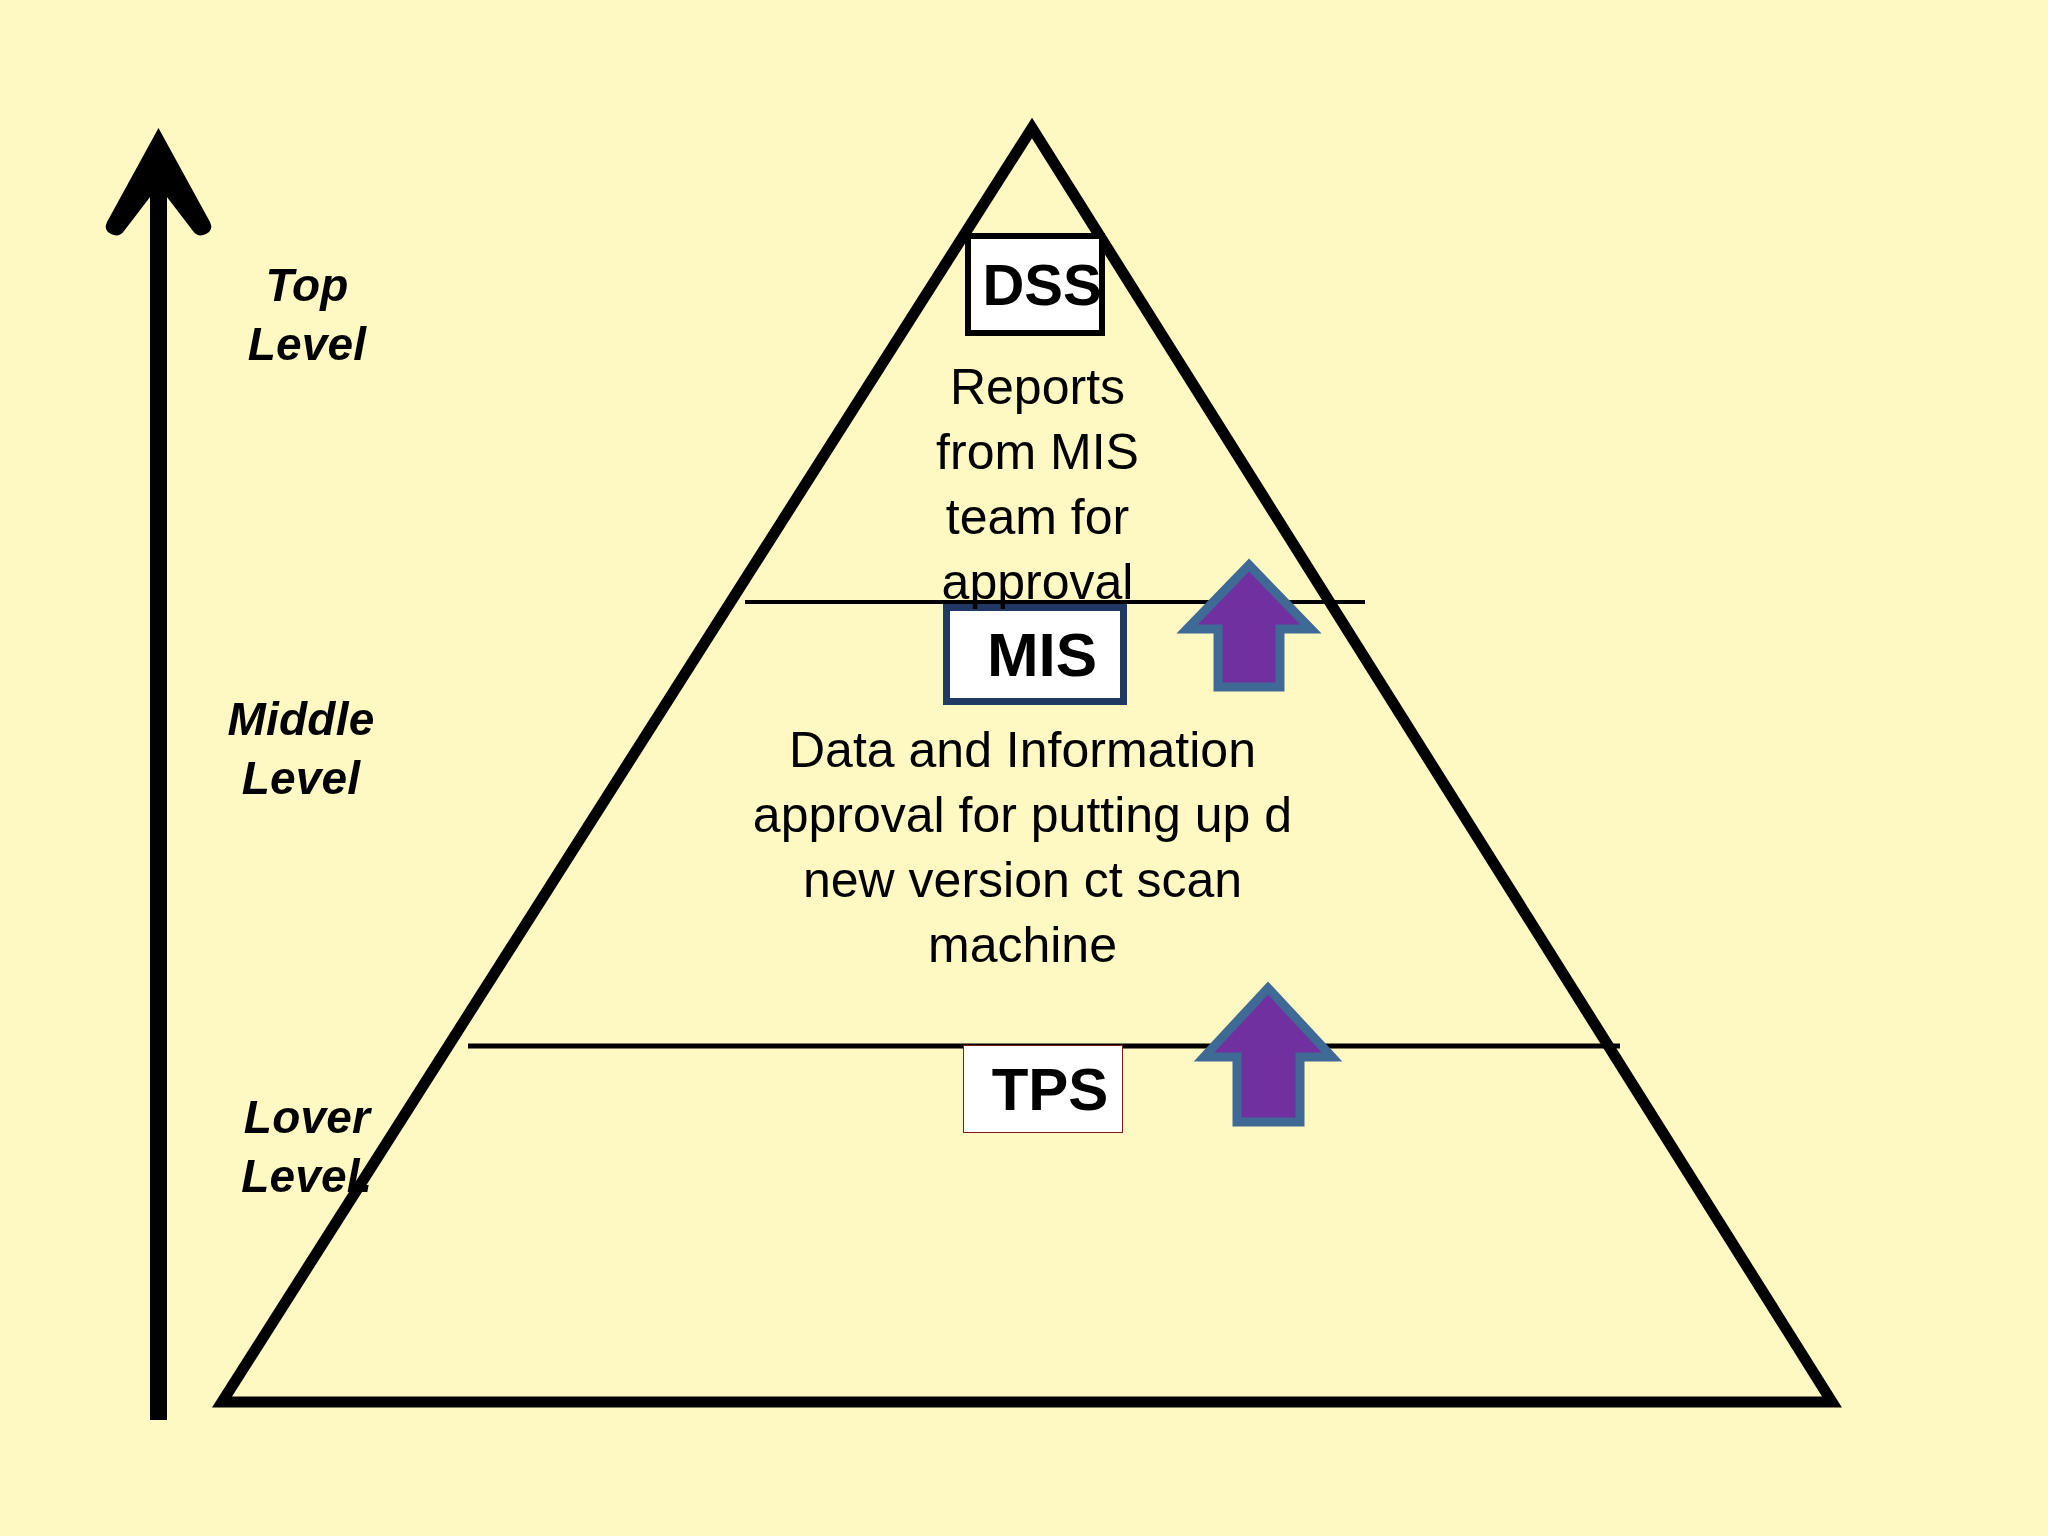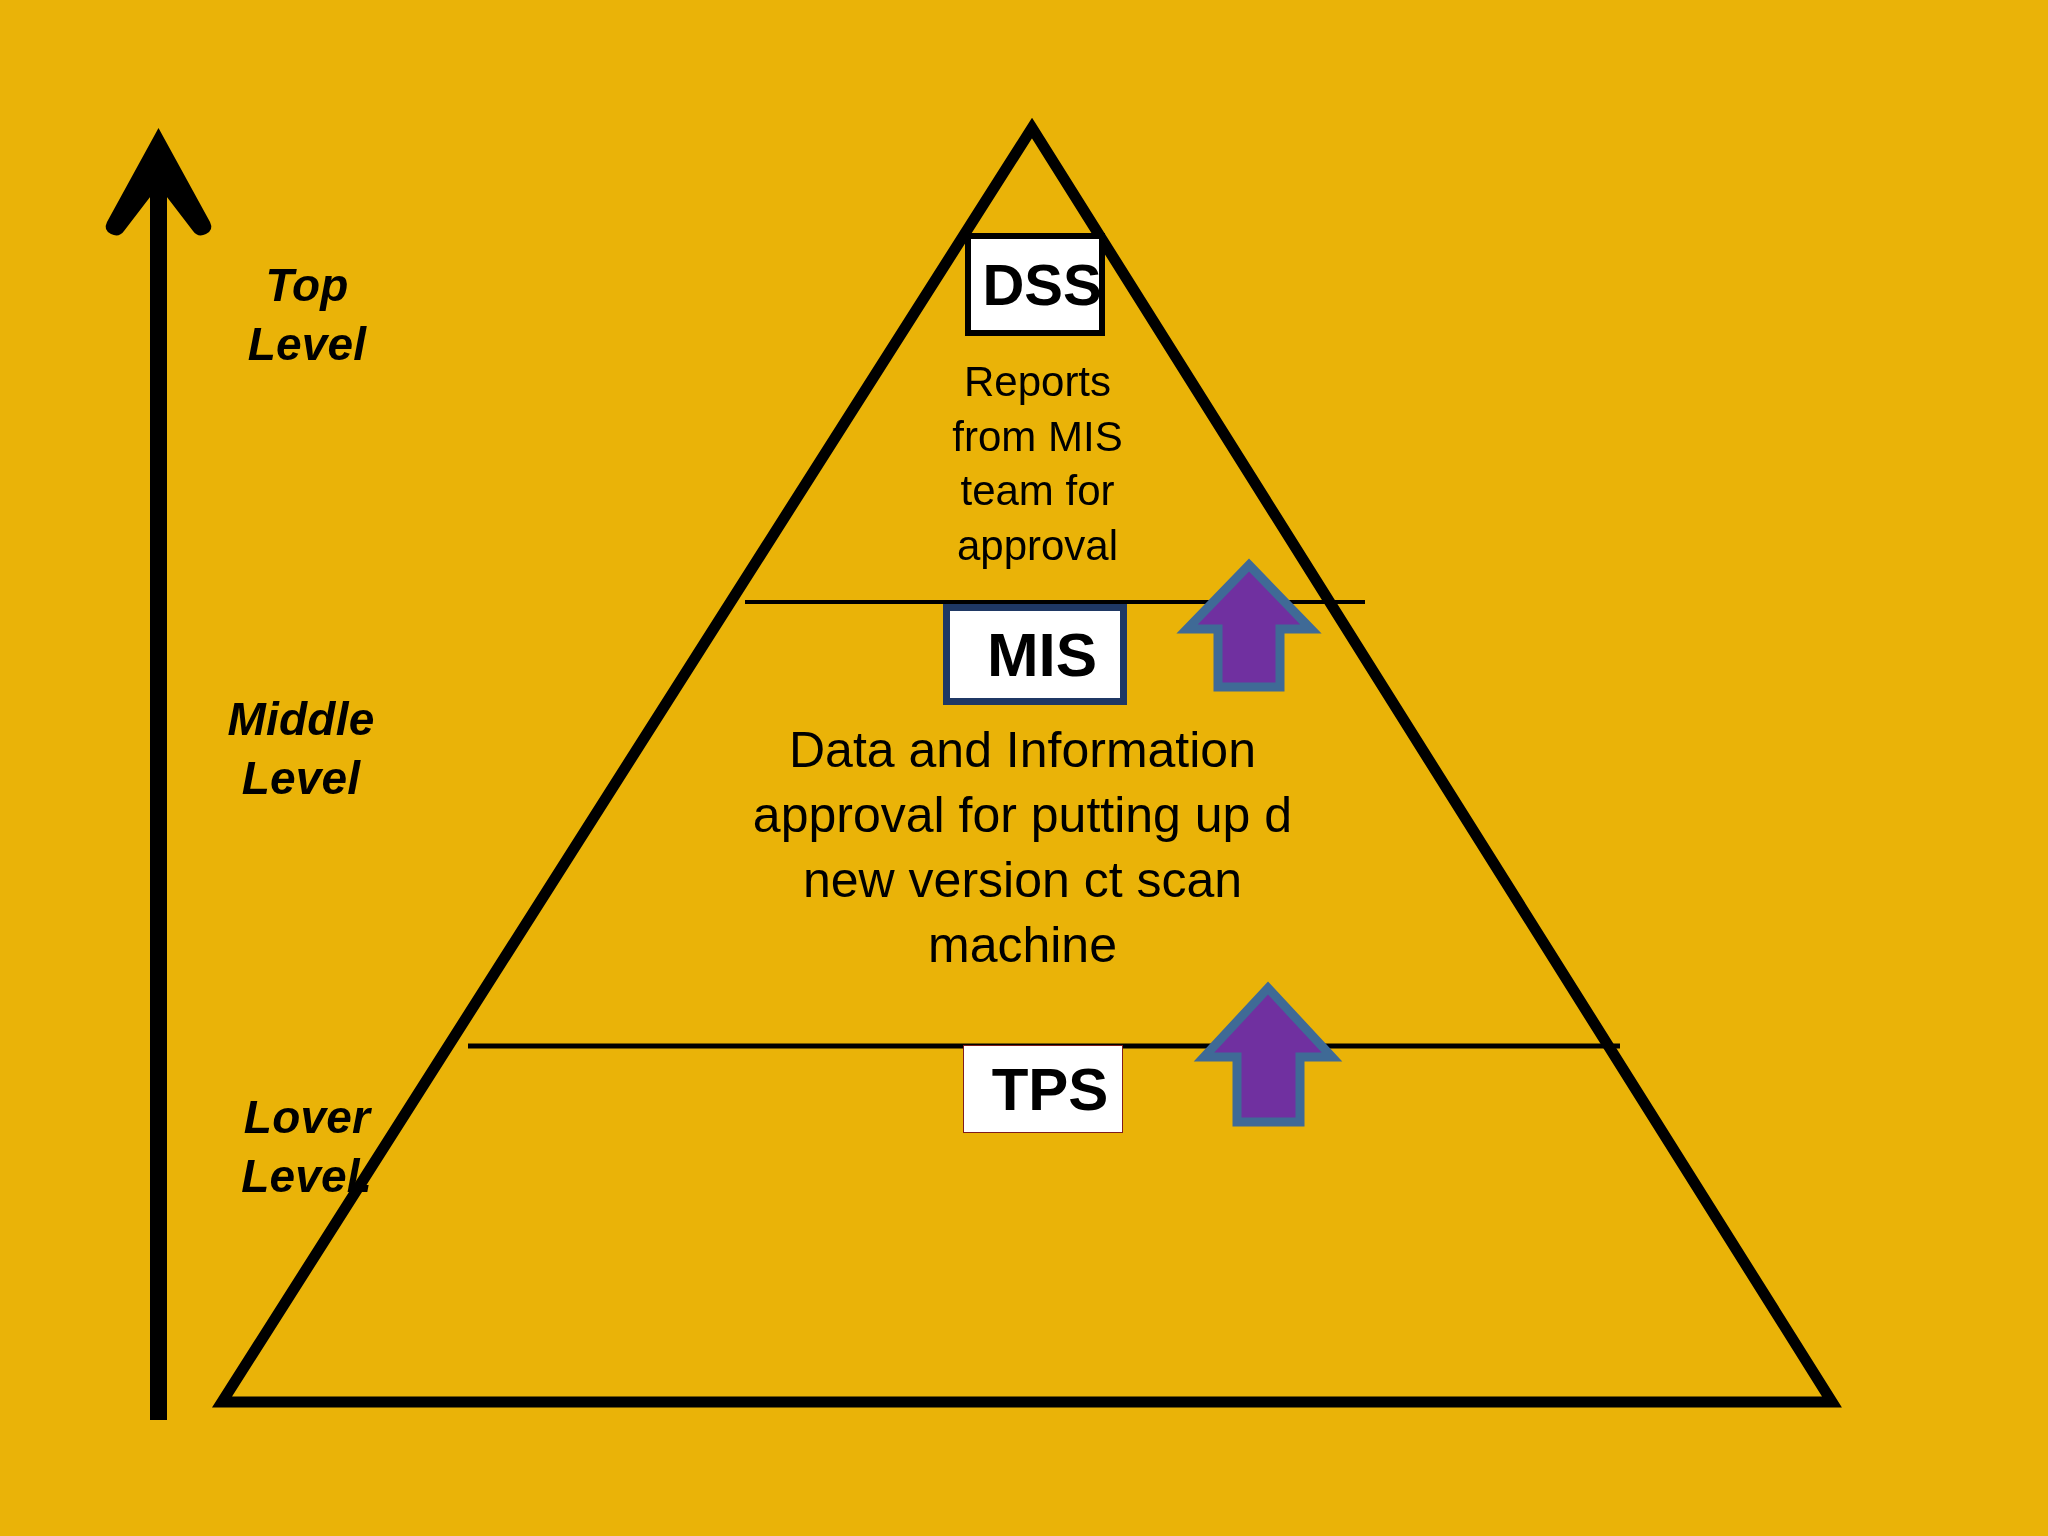--- a/index.html
+++ b/index.html
@@ -7,21 +7,21 @@
     padding: 0;
     background: #ffffff;
   }
   body {
     font-family: "Liberation Sans", sans-serif;
   }
   #canvas {
     position: relative;
     width: 2048px;
     height: 1536px;
-    background: #eab308;
+    background: #fef9c3;
     overflow: hidden;
   }
   #vector-layer {
     position: absolute;
     left: 0;
     top: 0;
     width: 2048px;
     height: 1536px;
   }
 
@@ -78,21 +78,21 @@
   .body-text {
     position: absolute;
     font-family: "Liberation Sans", sans-serif;
     font-weight: normal;
     color: #000000;
     text-align: center;
     white-space: pre-line;
   }
   #text-top {
     left: 905px; top: 355px; width: 265px;
-    font-size: 42px; line-height: 1.30;
+    font-size: 50px; line-height: 1.30;
   }
   #text-middle {
     left: 740px; top: 718px; width: 565px;
     font-size: 50px; line-height: 1.30;
   }
   #text-bottom {
     left: 690px; top: 1222px; width: 720px;
     font-size: 50px; line-height: 1.30;
   }
 </style>

